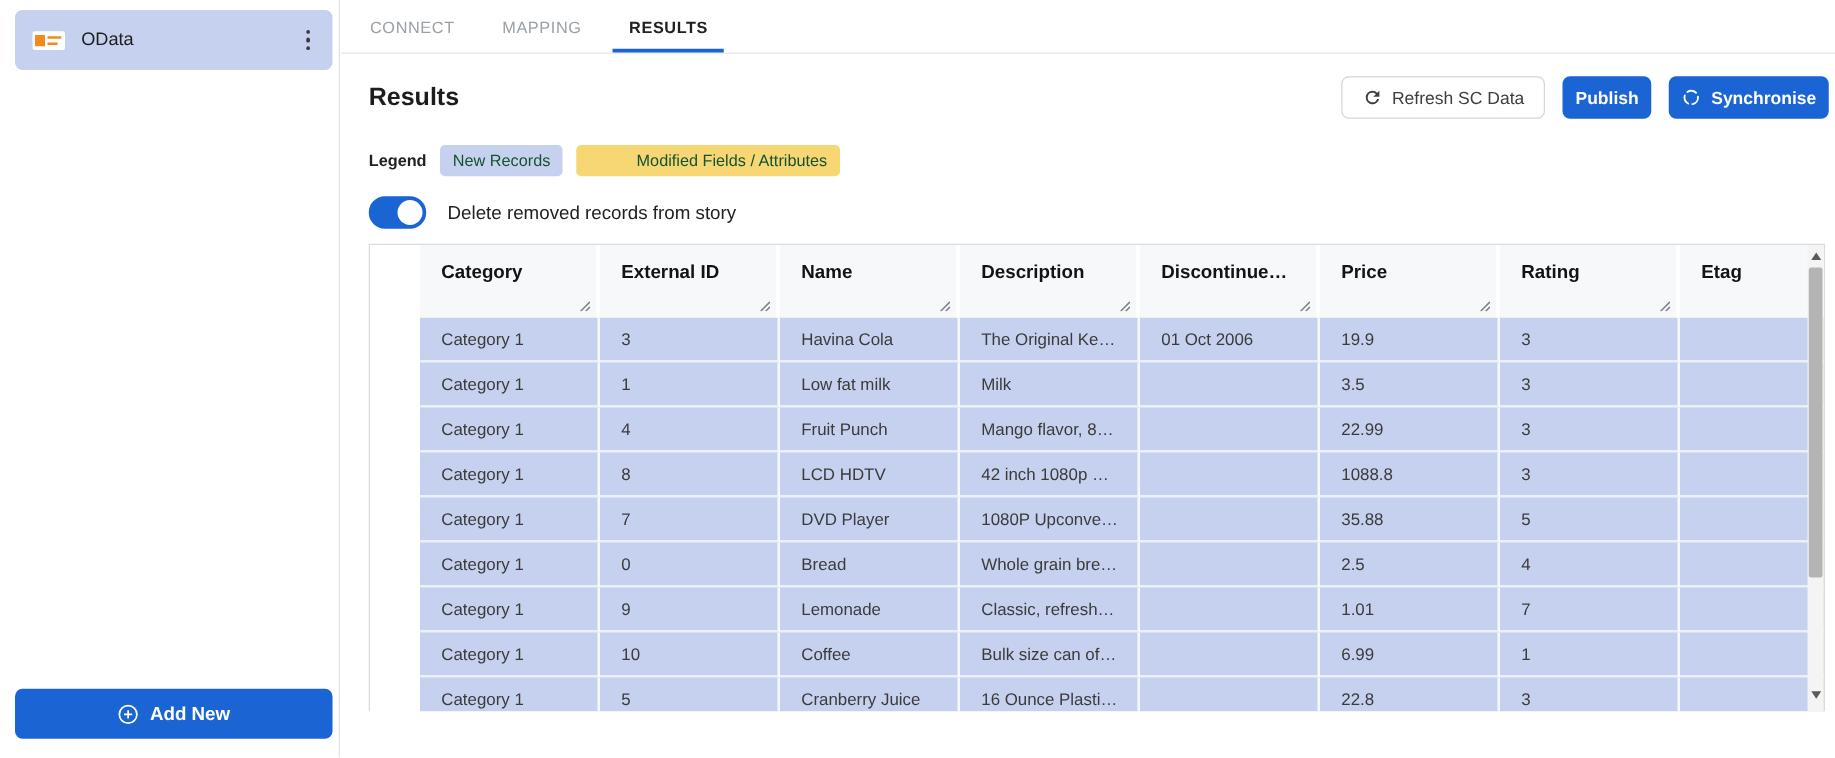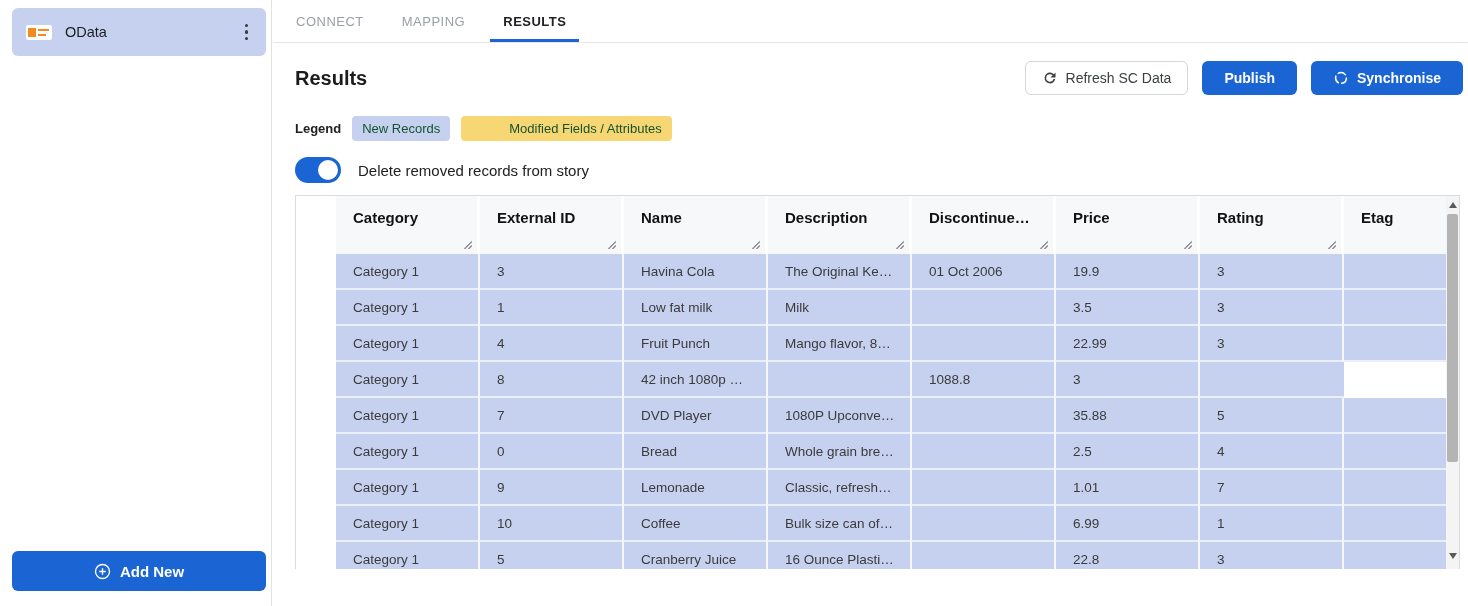--- a/index.html
+++ b/index.html
@@ -34,21 +34,21 @@
     color:#9aa0a6;cursor:pointer;border-bottom:3px solid transparent;border-top:3px solid transparent;}
   .tab.active{color:#202124;font-weight:bold;border-bottom-color:var(--accent);}
 
   .content{padding:0 5px 0 22px;}
   .results-row{display:flex;align-items:center;margin-top:17px;height:36px;}
   .page-title{font-size:20px;font-weight:bold;color:#1c1c1c;}
   .btn-group{margin-left:auto;display:flex;gap:14px;}
   .btn{height:34px;border-radius:6px;display:flex;align-items:center;gap:8px;cursor:pointer;
     font-family:inherit;font-size:14px;border:none;}
   .btn.ghost{background:#fff;border:1px solid #d3d6db;color:#3c4043;padding:0 16px;text-align:center;}
-  .btn.primary{background:var(--accent);color:#fff;padding:0 22px;font-weight:bold;}
+  .btn.primary{background:var(--accent);color:#fff;padding:0 10px;font-weight:bold;}
 
   .legend-row{display:flex;align-items:center;gap:11px;margin-top:20px;}
   .legend-label{font-size:13px;font-weight:bold;color:#202124;}
   .badge{padding:5px 10px;border-radius:4px;font-size:13px;color:#14532d;}
   .badge.new{background:var(--periwinkle);}
   .badge.modified{background:var(--badge-yellow);padding-left:48px;}
 
   .toggle-row{display:flex;align-items:center;gap:17px;margin-top:16px;}
   .switch{width:46px;height:26px;border-radius:13px;background:#bdbdbd;position:relative;cursor:pointer;flex:none;}
   .switch.on{background:var(--accent);}
@@ -206,20 +206,21 @@
               <div class="tcell">Fruit Punch</div>
               <div class="tcell">Mango flavor, 8…</div>
               <div class="tcell"></div>
               <div class="tcell">22.99</div>
               <div class="tcell">3</div>
               <div class="tcell"></div>
             </div>
             <div class="trow">
               <div class="tcell">Category 1</div>
               <div class="tcell">8</div>
+              <div class="tcell">LCD HDTV</div>
               <div class="tcell">42 inch 1080p …</div>
               <div class="tcell"></div>
               <div class="tcell">1088.8</div>
               <div class="tcell">3</div>
               <div class="tcell"></div>
             </div>
             <div class="trow">
               <div class="tcell">Category 1</div>
               <div class="tcell">7</div>
               <div class="tcell">DVD Player</div>

